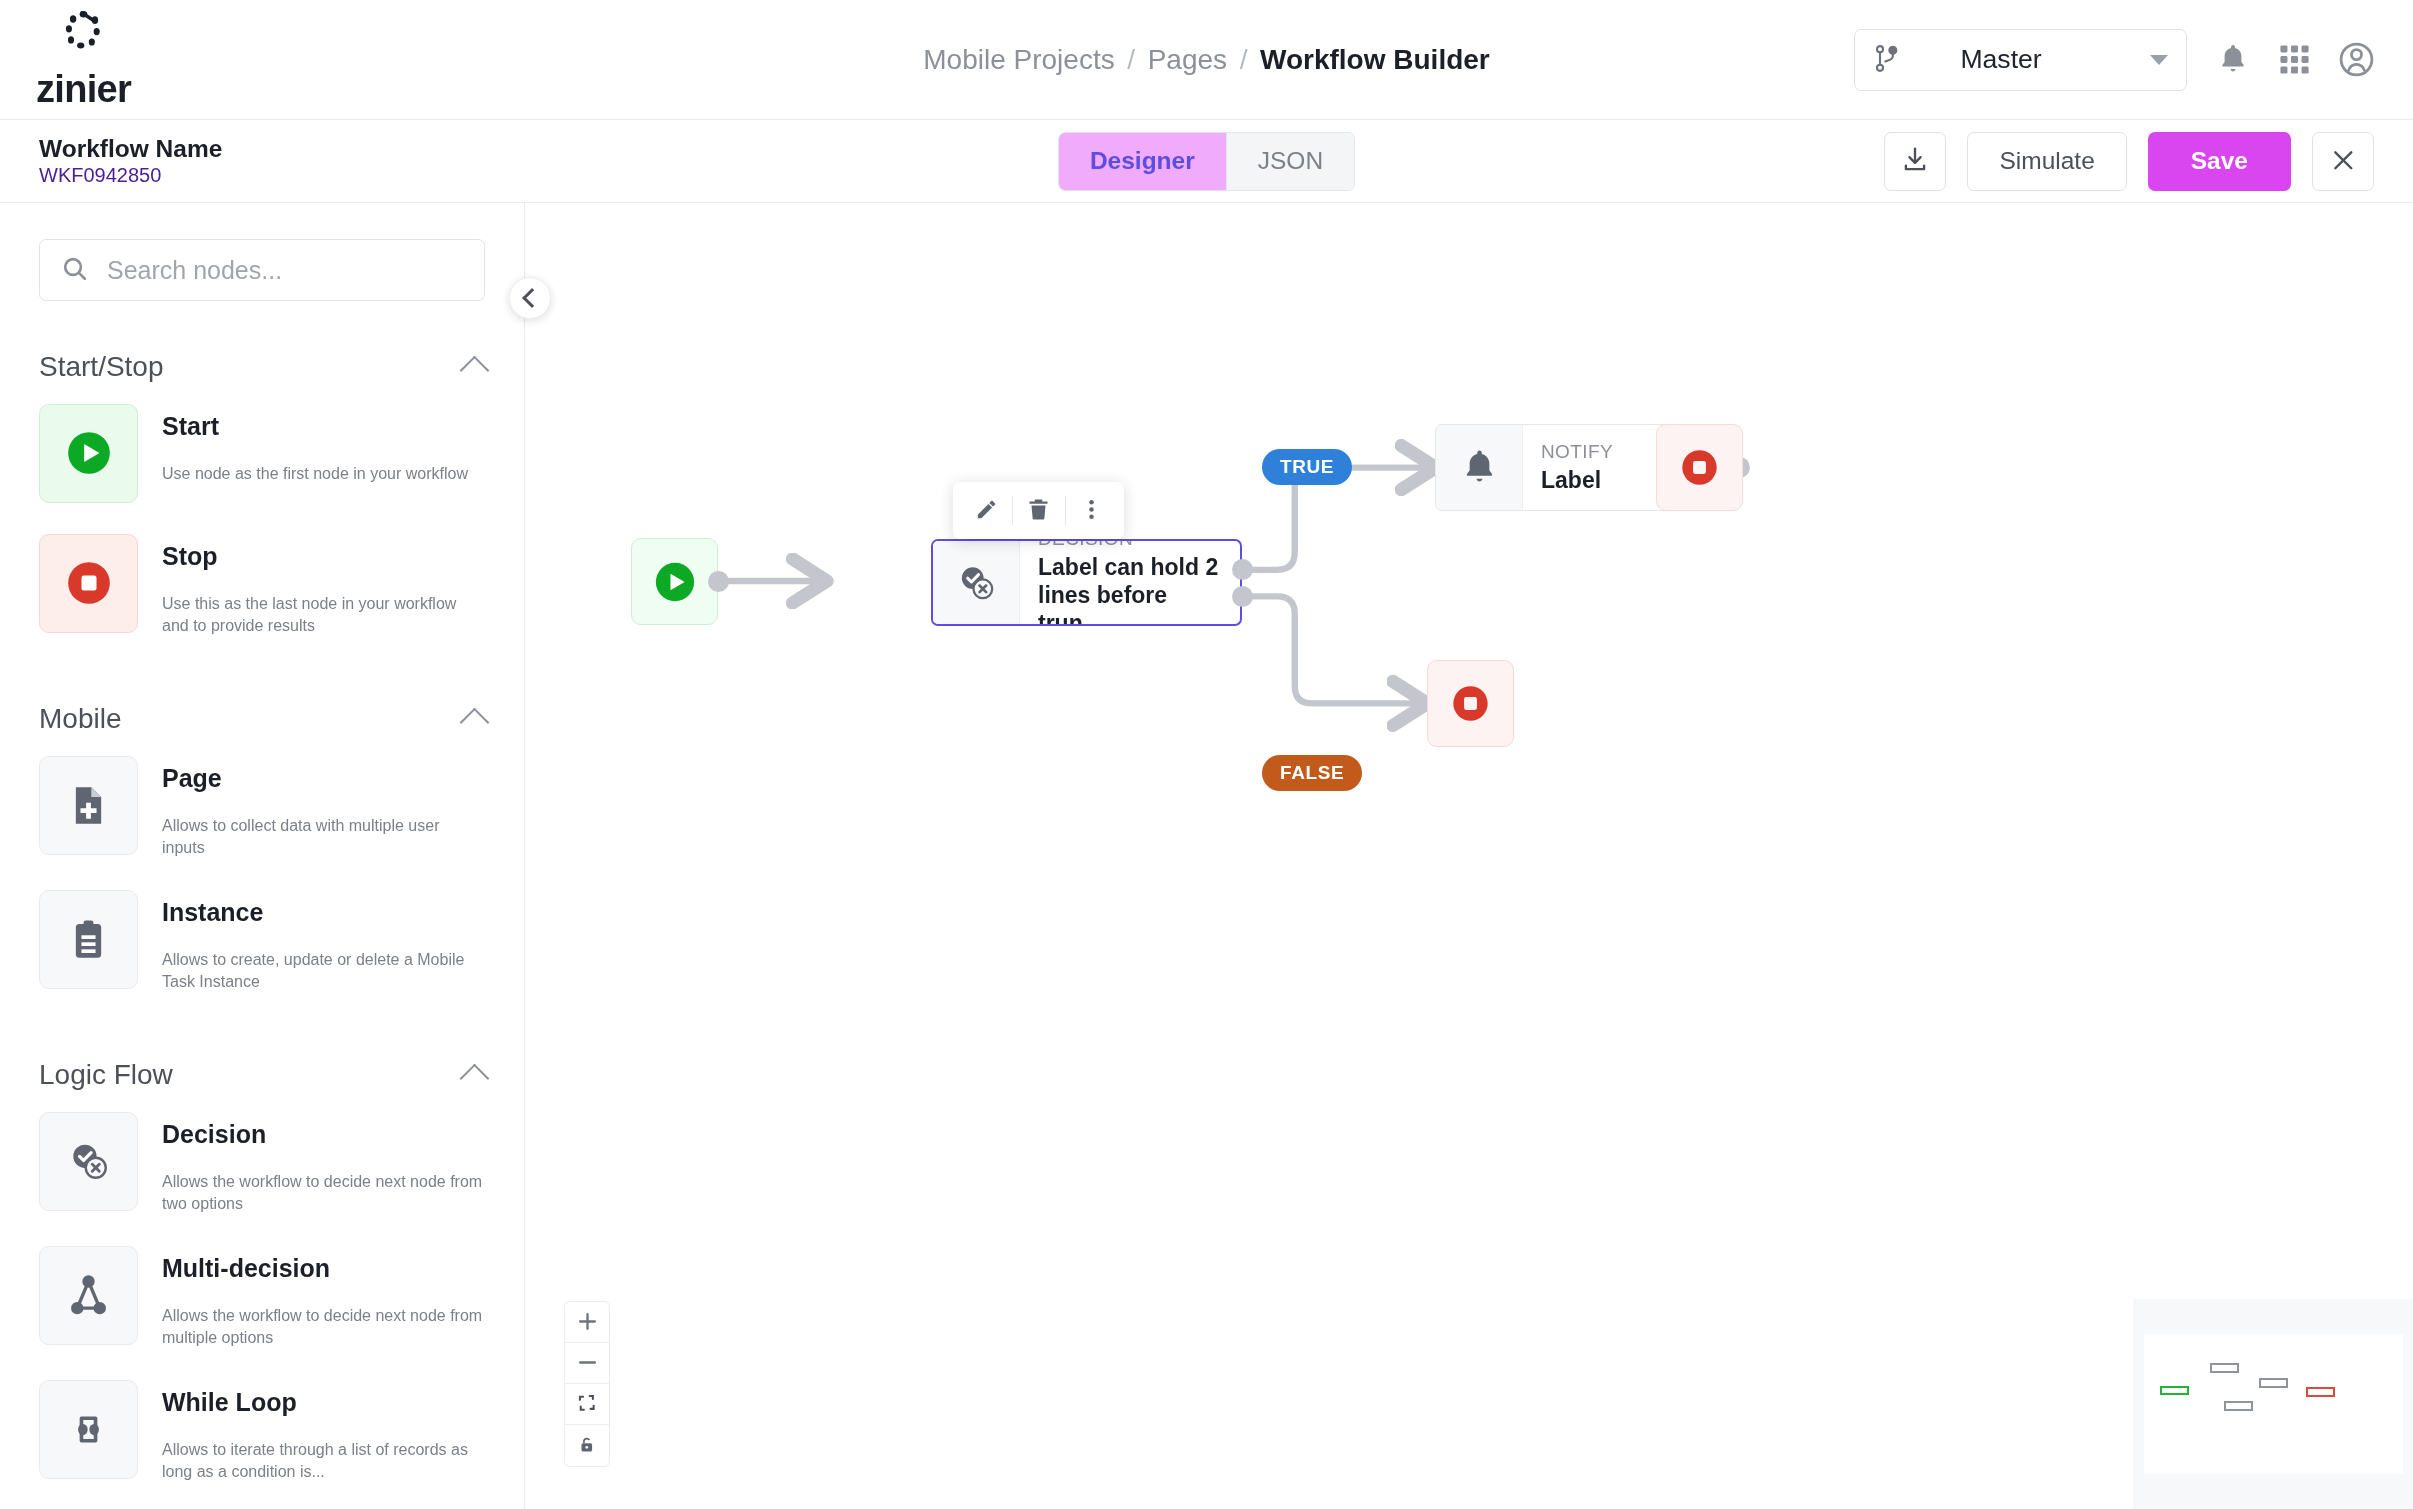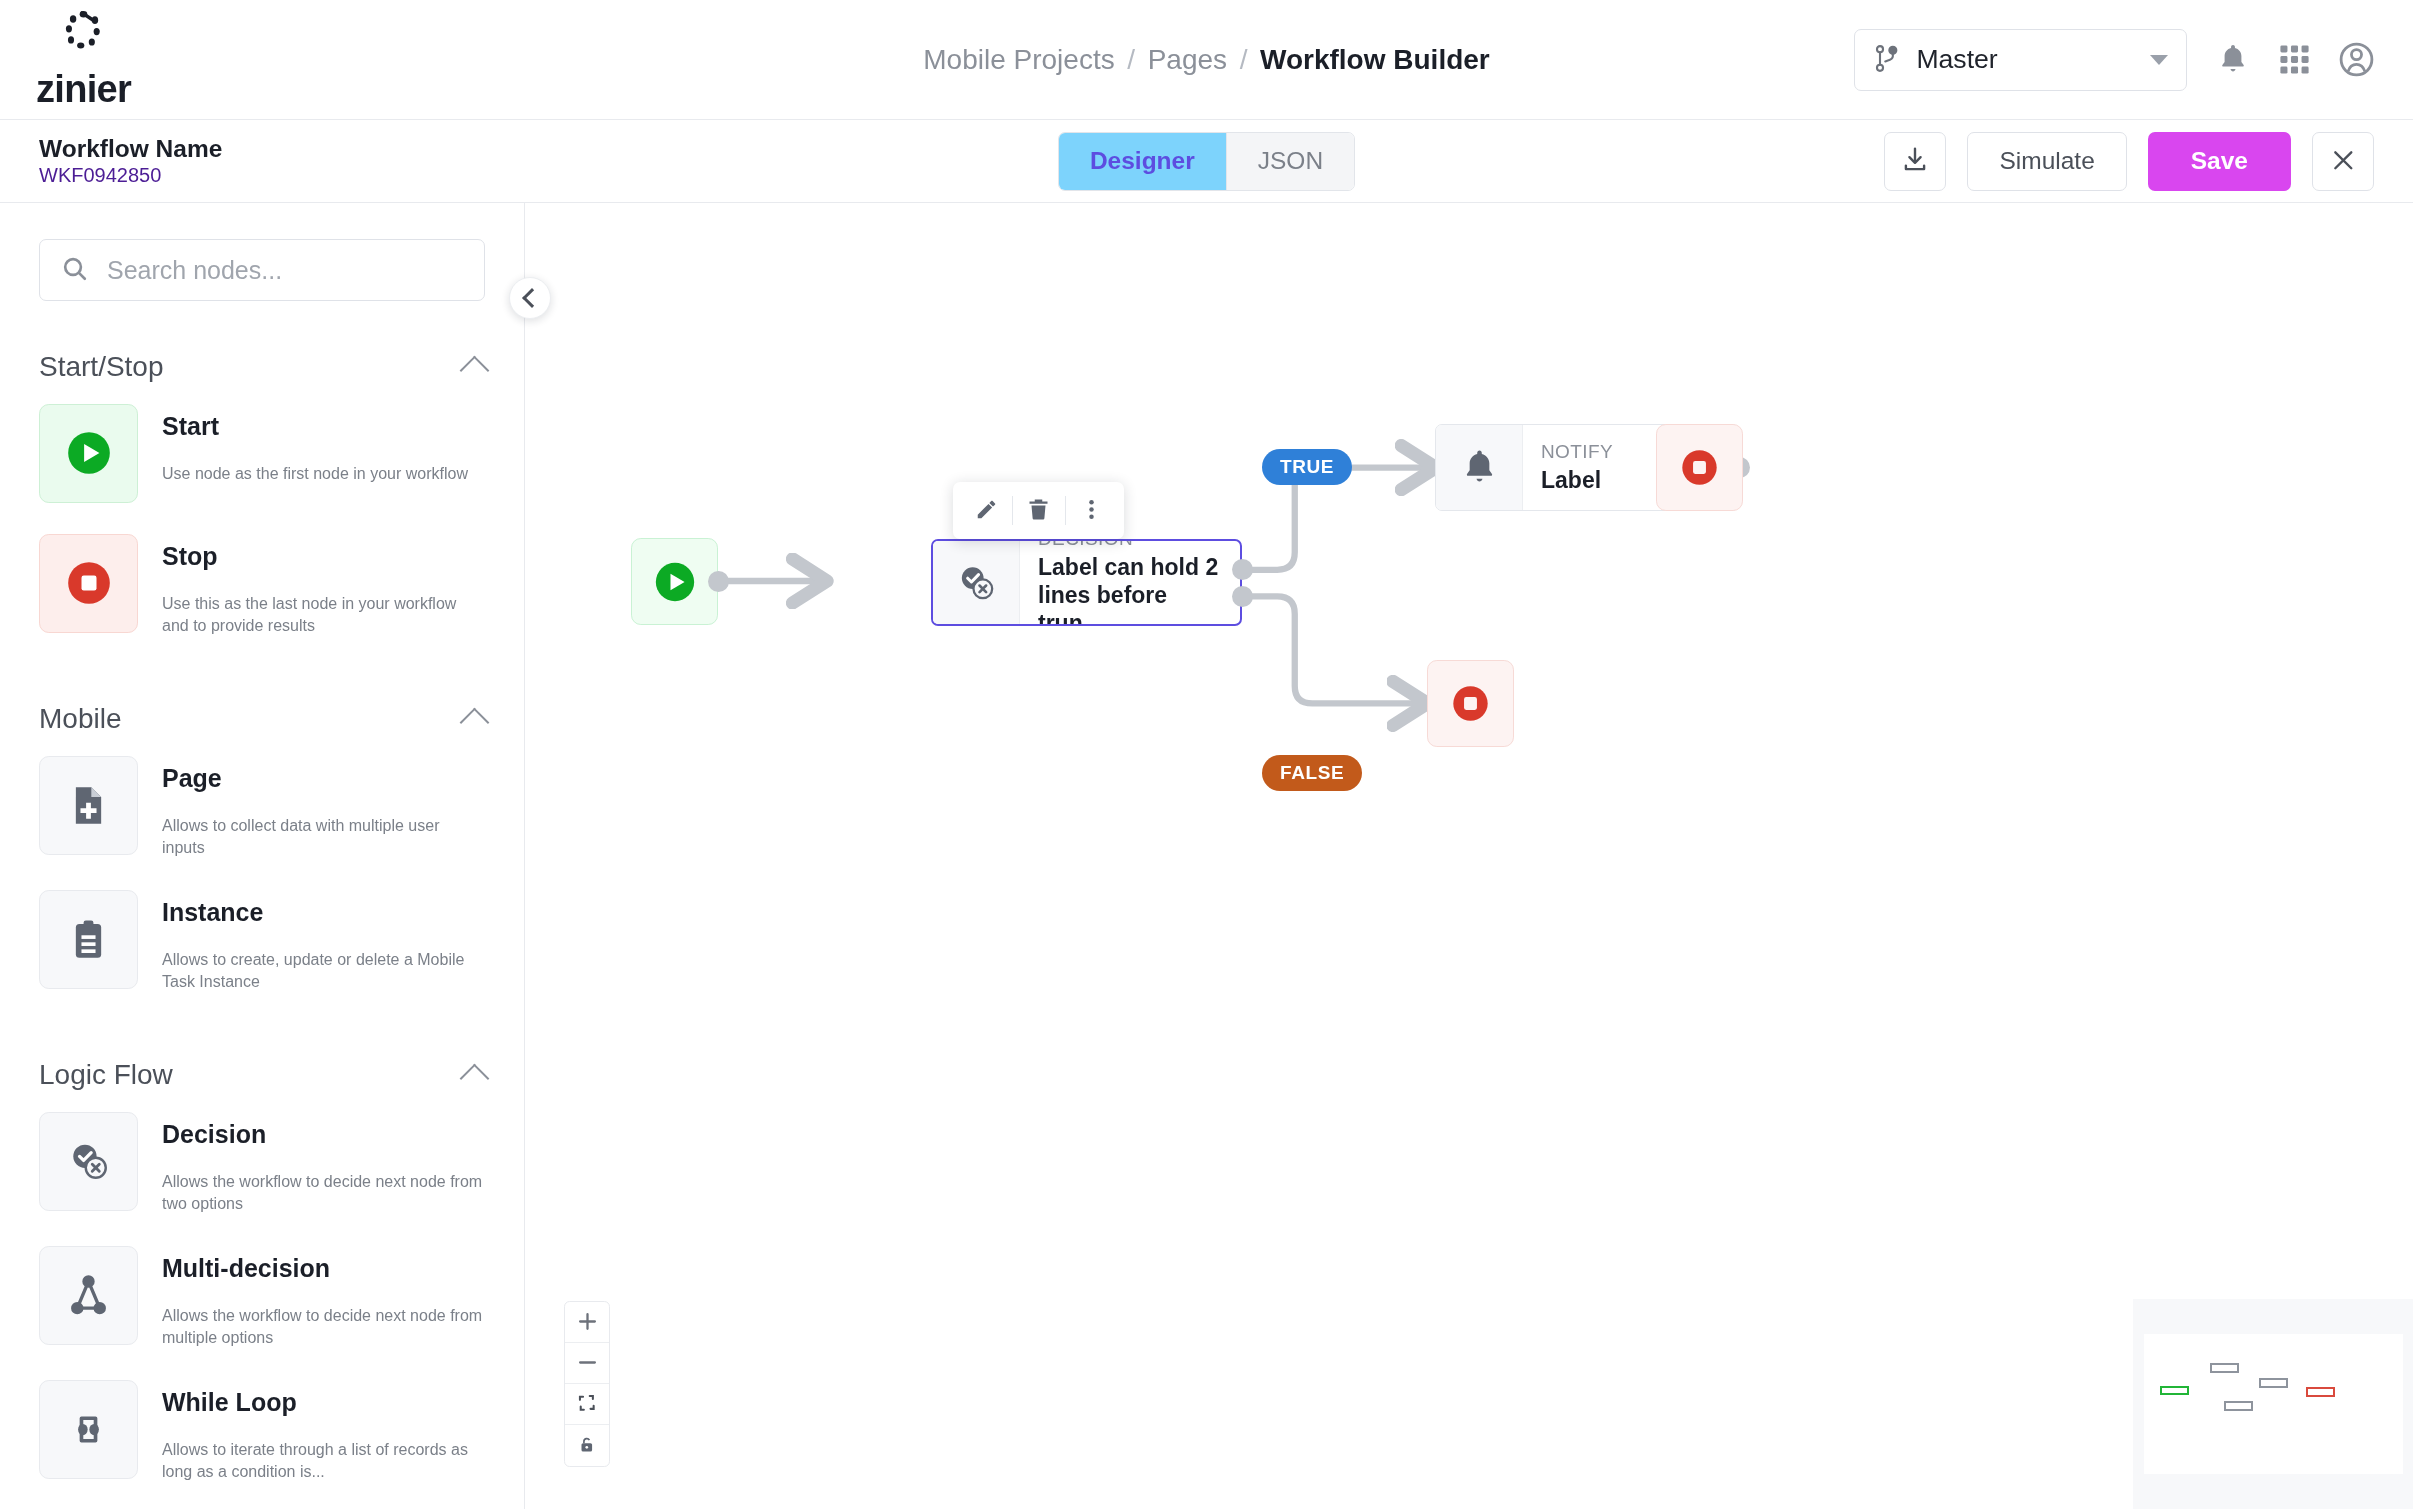--- a/index.html
+++ b/index.html
@@ -10,32 +10,32 @@
   .topbar{height:120px;width:100%;display:flex;align-items:center;border-bottom:0.7px solid #e8eaee;position:relative;background:#fff;}
   .logo-wrap{display:flex;align-items:center;gap:17px;padding-left:36px;flex-direction:column;}
   .logo-mark{width:43px;height:43px;position:relative;}
   .logo-text{font-size:38px;font-weight:700;letter-spacing:-0.7px;color:#1b1f28;font-family:"Liberation Sans",sans-serif;}
   .breadcrumb{position:absolute;left:0;right:0;margin:0 auto;width:max-content;display:flex;align-items:center;gap:12.6px;font-size:28px;}
   .bc-muted{color:#8b9099;}
   .bc-sep{color:#b5bac2;}
   .bc-current{color:#1b1f28;font-weight:700;}
   .top-right{margin-left:auto;display:flex;align-items:center;gap:29px;padding-right:39px;}
   .branch-select{width:333px;height:62px;border:0.7px solid #dfe2e8;border-radius:7px;display:flex;align-items:center;gap:15.4px;padding:0 18px;background:#fff;}
-  .branch-label{font-size:26.6px;color:#20242c;flex:1;}
+  .branch-label{font-size:26.6px;color:#20242c;flex:1;margin-left:44px;}
   .caret{width:0;height:0;border-left:9px solid transparent;border-right:9px solid transparent;border-top:10.5px solid #9aa0aa;}
   .ic-btn{display:flex;align-items:center;justify-content:center;}
 
   
   .subbar{height:83px;width:100%;display:flex;align-items:center;border-bottom:0.7px solid #e8eaee;position:relative;background:#fff;}
   .wf-meta{padding-left:39px;display:flex;flex-direction:column;gap:1px;}
   .wf-name{font-size:24.5px;font-weight:700;color:#1b1f28;line-height:1.1;}
   .wf-id{font-size:20px;color:#4c1d95;line-height:1.1;}
   .seg{position:absolute;left:0;right:0;margin:0 auto;width:max-content;display:flex;border:0.7px solid #e2e5ea;border-radius:7px;overflow:hidden;height:59px;}
   .seg>div{display:flex;align-items:center;justify-content:center;font-size:24.5px;padding:0 31px;cursor:pointer;}
-  .seg-active{background:#7dd3fc;color:#5d4de0;font-weight:700;}
+  .seg-active{background:#f0abfc;color:#5d4de0;font-weight:700;}
   .seg-idle{background:#f4f5f7;color:#7b8089;border-left:0.7px solid #e2e5ea;}
   .sub-right{margin-left:auto;display:flex;align-items:center;gap:21px;padding-right:39px;}
   .btn-sq{width:62px;height:59px;border:0.7px solid #dfe2e8;border-radius:7px;background:#fff;display:flex;align-items:center;justify-content:center;}
   .btn-out{height:59px;border:0.7px solid #dfe2e8;border-radius:7px;background:#fff;display:flex;align-items:center;justify-content:center;padding:0 31px;font-size:24.5px;color:#4b5059;}
   .btn-pri{height:59px;border:none;border-radius:7px;background:#d946ef;display:flex;align-items:center;justify-content:center;padding:0 43px;font-size:24.5px;color:#fff;font-weight:600;}
 
   
   .body-row{display:flex;height:calc(1509px - 120px - 83px);width:100%;position:relative;}
 
   

